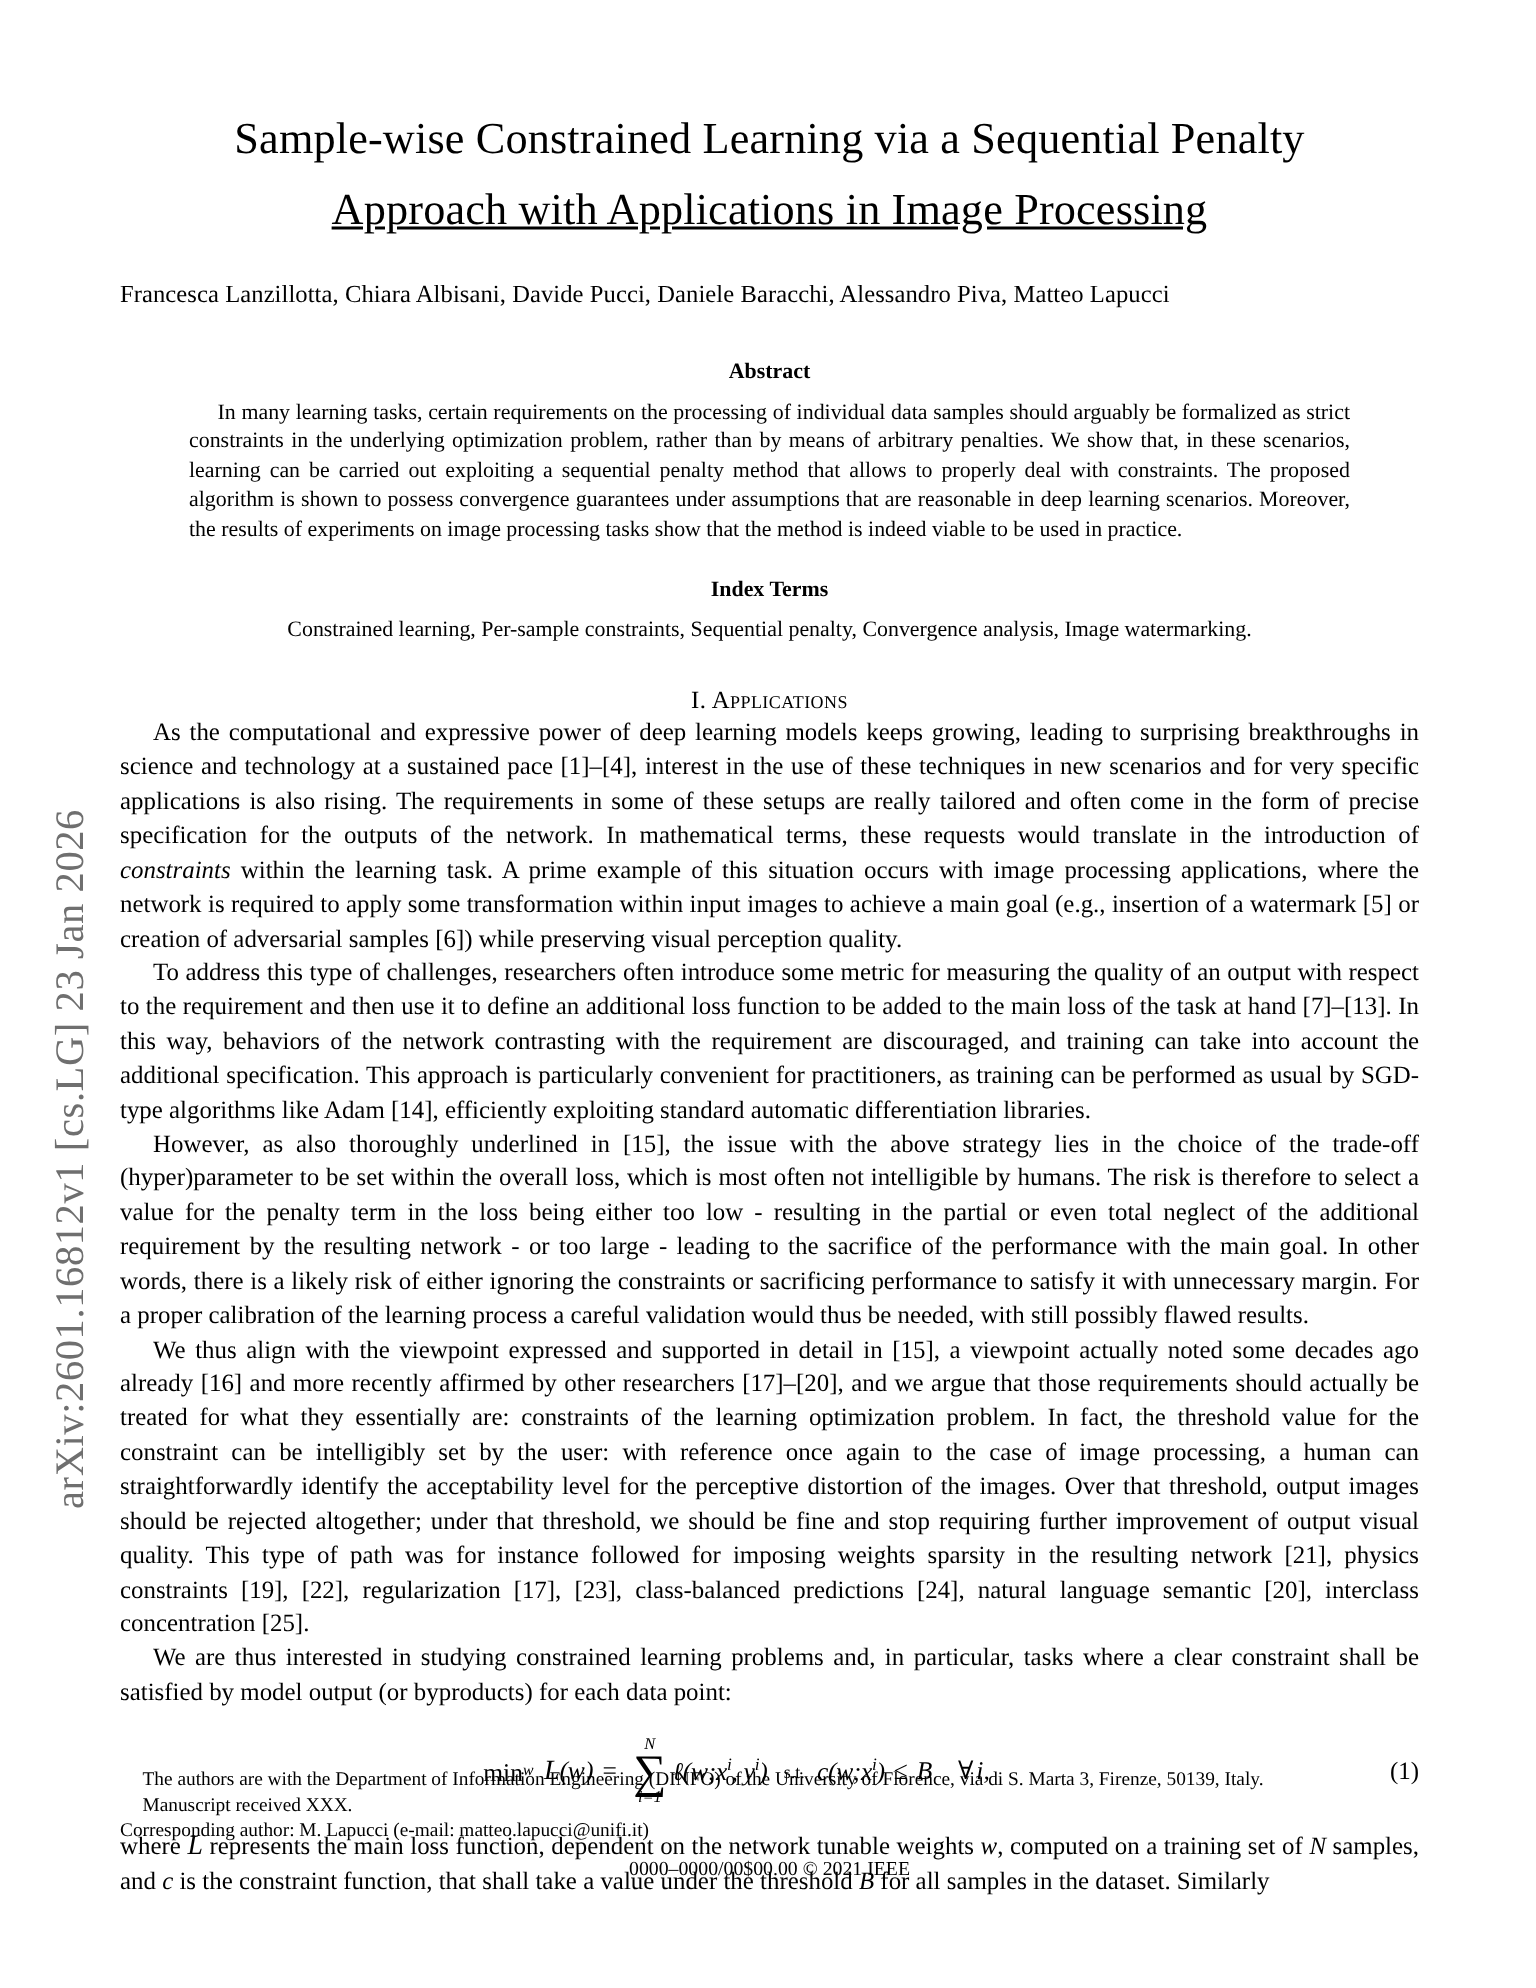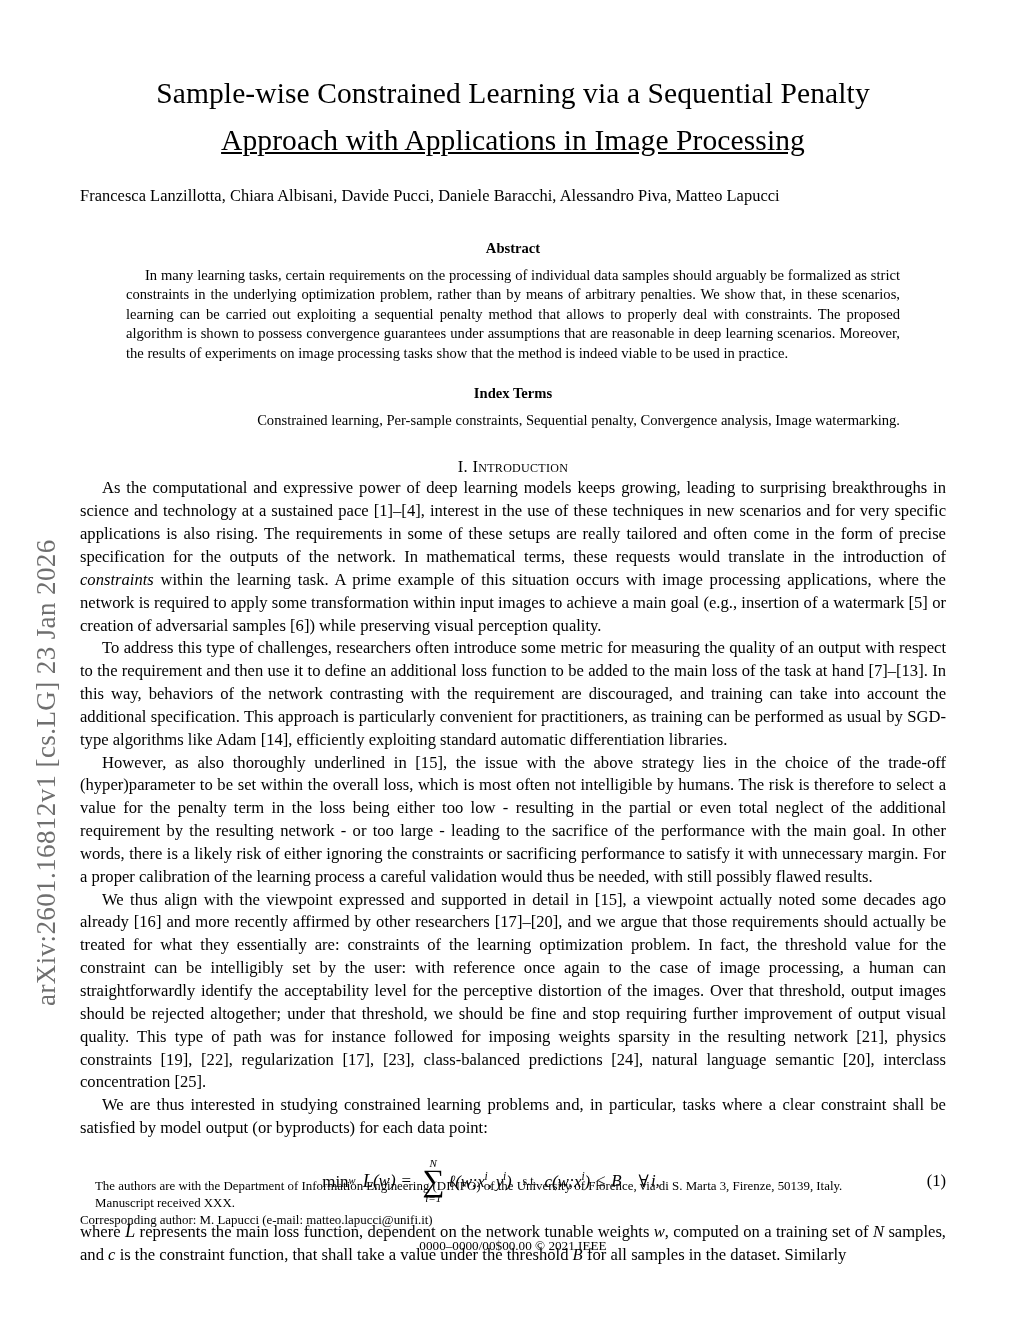--- a/index.html
+++ b/index.html
@@ -79,21 +79,21 @@
     font-size: 14.6px;
     line-height: 19.4px;
     text-align: justify;
     text-indent: 19px;
     hyphens: none;
   }
   .index-body {
     margin: 9px 46px 0 46px;
     font-size: 14.6px;
     line-height: 19.4px;
-    text-align: right;
+    text-align: center;
   }
 
   .sec-title {
     text-align: center;
     font-size: 16.5px;
     margin-top: 27px;
     font-variant: small-caps;
     letter-spacing: 0.3px;
   }
 
@@ -199,21 +199,21 @@
   <div class="authors">Francesca Lanzillotta, Chiara Albisani, Davide Pucci, Daniele Baracchi, Alessandro Piva, Matteo Lapucci</div>
 
   <div class="section-head abstract-head">Abstract</div>
   <div class="abs-body">In many learning tasks, certain requirements on the processing of individual data samples should arguably be formalized as strict constraints in the underlying optimization problem, rather than by means of arbitrary penalties. We show that, in these scenarios, learning can be carried out exploiting a sequential penalty method that allows to properly deal with constraints. The proposed algorithm is shown to possess convergence guarantees under assumptions that are reasonable in deep learning scenarios. Moreover, the results of experiments on image processing tasks show that the method is indeed viable to be used in practice.</div>
 
   <div class="section-head index-head">Index Terms</div>
   <div class="index-body">Constrained learning, Per-sample constraints, Sequential penalty, Convergence analysis, Image watermarking.</div>
 
   <div class="sec-title">
     <span>I.</span>
-    <span>Introduction</span>
+    <span>Applications</span>
   </div>
 
   <p class="para"><span>As the computational and expressive power of deep learning models keeps growing, leading to surprising breakthroughs in science and technology at a sustained pace [1]–[4], interest in the use of these techniques in new scenarios and for very specific applications is also rising. The requirements in some of these setups are really tailored and often come in the form of precise specification for the outputs of the network. In mathematical terms, these requests would translate in the introduction of </span><i>constraints</i><span> within the learning task. A prime example of this situation occurs with image processing applications, where the network is required to apply some transformation within input images to achieve a main goal (e.g., insertion of a watermark [5] or creation of adversarial samples [6]) while preserving visual perception quality.</span></p>
 
   <p class="para">To address this type of challenges, researchers often introduce some metric for measuring the quality of an output with respect to the requirement and then use it to define an additional loss function to be added to the main loss of the task at hand [7]–[13]. In this way, behaviors of the network contrasting with the requirement are discouraged, and training can take into account the additional specification. This approach is particularly convenient for practitioners, as training can be performed as usual by SGD-type algorithms like Adam [14], efficiently exploiting standard automatic differentiation libraries.</p>
 
   <p class="para">However, as also thoroughly underlined in [15], the issue with the above strategy lies in the choice of the trade-off (hyper)parameter to be set within the overall loss, which is most often not intelligible by humans. The risk is therefore to select a value for the penalty term in the loss being either too low - resulting in the partial or even total neglect of the additional requirement by the resulting network - or too large - leading to the sacrifice of the performance with the main goal. In other words, there is a likely risk of either ignoring the constraints or sacrificing performance to satisfy it with unnecessary margin. For a proper calibration of the learning process a careful validation would thus be needed, with still possibly flawed results.</p>
 
   <p class="para">We thus align with the viewpoint expressed and supported in detail in [15], a viewpoint actually noted some decades ago already [16] and more recently affirmed by other researchers [17]–[20], and we argue that those requirements should actually be treated for what they essentially are: constraints of the learning optimization problem. In fact, the threshold value for the constraint can be intelligibly set by the user: with reference once again to the case of image processing, a human can straightforwardly identify the acceptability level for the perceptive distortion of the images. Over that threshold, output images should be rejected altogether; under that threshold, we should be fine and stop requiring further improvement of output visual quality. This type of path was for instance followed for imposing weights sparsity in the resulting network [21], physics constraints [19], [22], regularization [17], [23], class-balanced predictions [24], natural language semantic [20], interclass concentration [25].</p>
 

